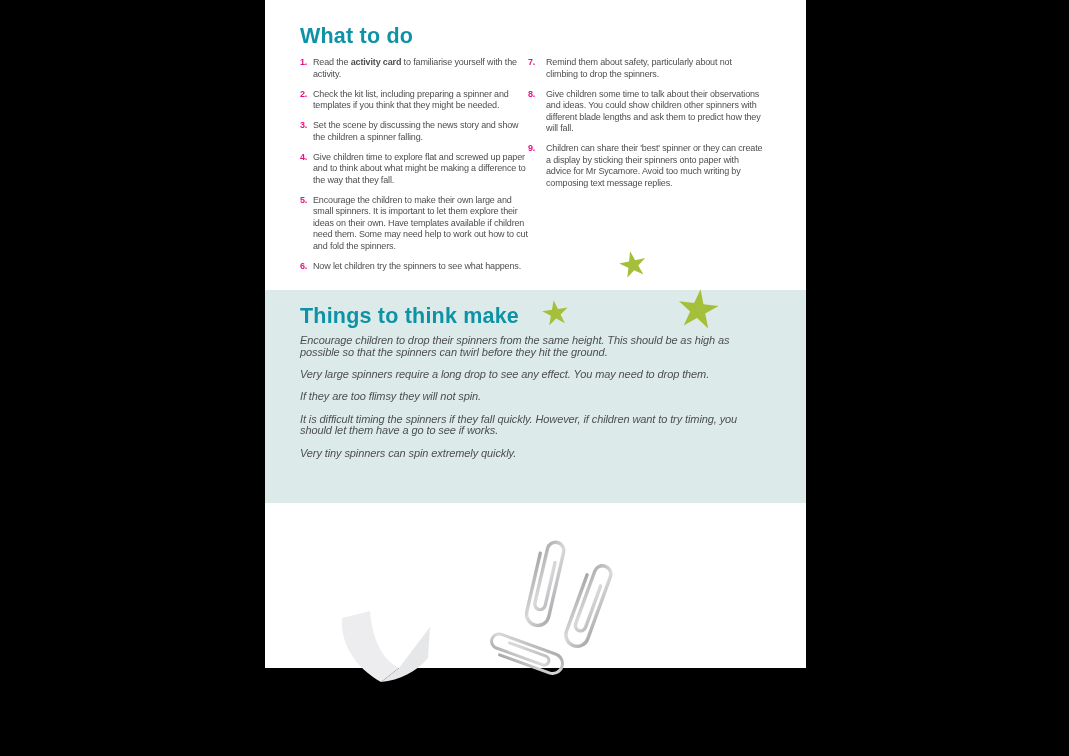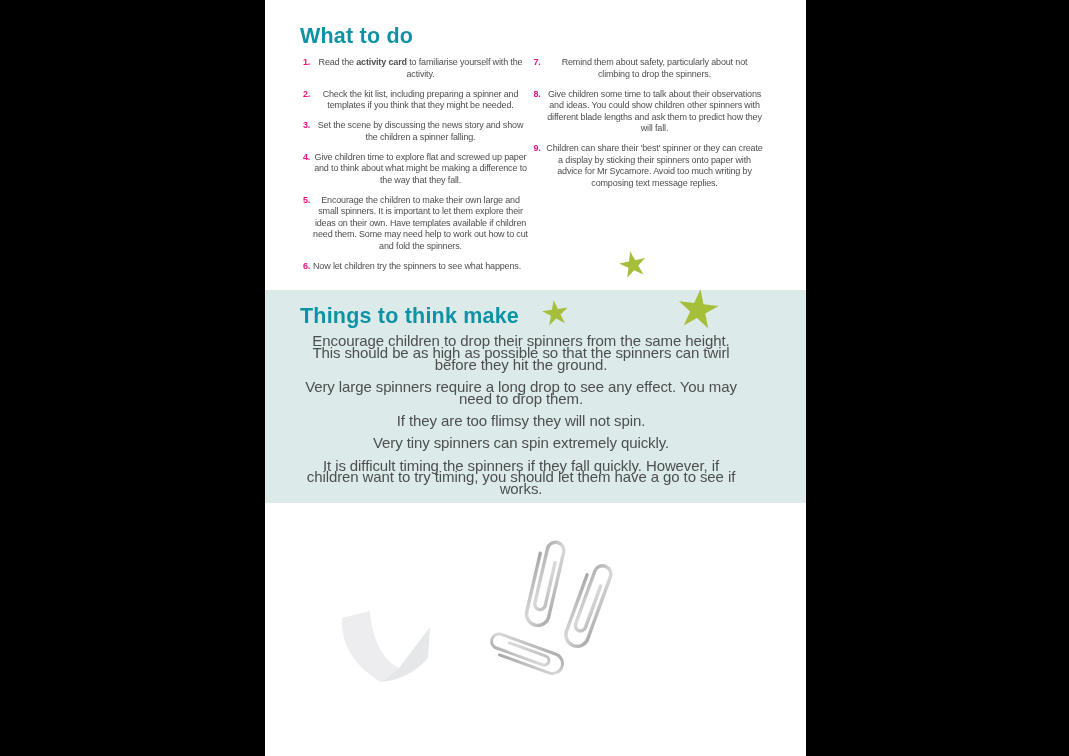--- a/index.html
+++ b/index.html
@@ -1,23 +1,22 @@
 <!DOCTYPE html>
 <html><head>
 <meta charset="utf-8">
 <style>
   html,body { margin:0; padding:0; background:#000; }
   .stage {
     position:relative; width:1069px; height:756px; background:#000;
     overflow:hidden; font-family:"Liberation Sans", sans-serif;
   }
   .page {
-    position:absolute; left:265px; top:0; width:541px; height:756px;
+    position:absolute; left:265px; top:0; width:541px; height:668px;
     background:#ffffff;
-    text-align:center;
   }
   .h1 {
     position:absolute; left:35px; top:24px; margin:0;
     font-size:21.5px; font-weight:bold; color:#0d93a5; letter-spacing:0.2px;
   }
   .cols { position:absolute; left:35px; top:57px; width:472px; display:flex; }
   .col-left  { width:228px; margin-right:9px; }
   .col-right { width:235px; }
   .step {
     display:flex; margin-bottom:8.5px; color:#4d4e50;
@@ -31,21 +30,21 @@
     position:absolute; left:0; top:290px; width:541px; height:213px;
     background:#dcebe9;
   }
   .h2 {
     position:absolute; left:35px; top:14px; margin:0;
     font-size:21.5px; font-weight:bold; color:#0d93a5; letter-spacing:0.2px;
   }
   .band-paras { position:absolute; left:35px; top:45px; width:442px; }
   .para {
     margin:0 0 10.5px 0; color:#4d4e50;
-    font-size:15px; line-height:11.8px; letter-spacing:-0.1px;
+    font-size:11px; line-height:11.8px; letter-spacing:-0.1px;font-style:italic;
   }
 
   .star { position:absolute; }
   .star-a { left:354px; top:251px; width:28px; height:28px; transform:rotate(-12deg); }
   .star-b { left:277px; top:300px; width:27px; height:27px; transform:rotate(-8deg); }
   .star-c { left:412px; top:289px; width:42px; height:42px; transform:rotate(7deg); }
   .star polygon { fill:#a6bf3a; }
 
   .clips { position:absolute; left:200px; top:518px; width:200px; height:190px; }
   .paper { position:absolute; left:70px;  top:606px; width:100px; height:85px; }
@@ -104,22 +103,22 @@
     <svg class="star star-a" viewBox="0 0 100 100">
       <polygon points="50,0 61.2,34.6 97.6,34.6 68.1,55.9 79.4,90.5 50,69 20.6,90.5 31.9,55.9 2.4,34.6 38.8,34.6"></polygon>
     </svg>
 
     <div class="band">
       <h2 class="h2">Things to think make</h2>
       <div class="band-paras">
         <p class="para">Encourage children to drop their spinners from the same height. This should be as high as possible so that the spinners can twirl before they hit the ground.</p>
         <p class="para">Very large spinners require a long drop to see any effect. You may need to drop them.</p>
         <p class="para">If they are too flimsy they will not spin.</p>
+        <p class="para">It is difficult timing the spinners if they fall quickly. However, if children want to try timing, you should let them have a go to see if works.</p>
         <p class="para">Very tiny spinners can spin extremely quickly.</p>
-        <p class="para">It is difficult timing the spinners if they fall quickly. However, if children want to try timing, you should let them have a go to see if works.</p>
       </div>
     </div>
 
     <svg class="star star-b" viewBox="0 0 100 100">
       <polygon points="50,0 61.2,34.6 97.6,34.6 68.1,55.9 79.4,90.5 50,69 20.6,90.5 31.9,55.9 2.4,34.6 38.8,34.6"></polygon>
     </svg>
     <svg class="star star-c" viewBox="0 0 100 100">
       <polygon points="50,0 61.2,34.6 97.6,34.6 68.1,55.9 79.4,90.5 50,69 20.6,90.5 31.9,55.9 2.4,34.6 38.8,34.6"></polygon>
     </svg>
 

